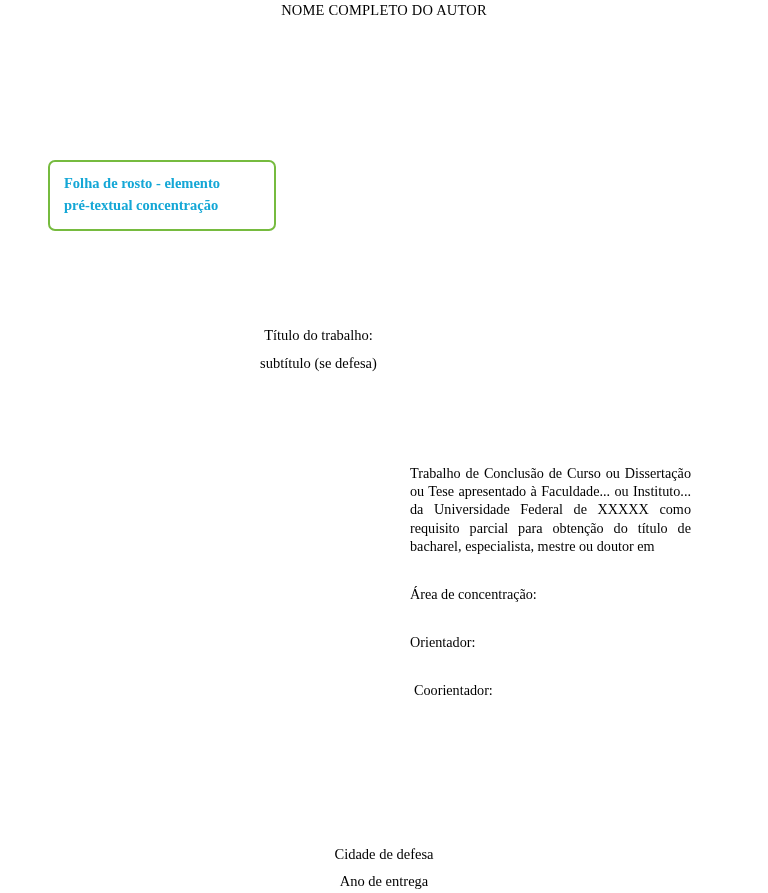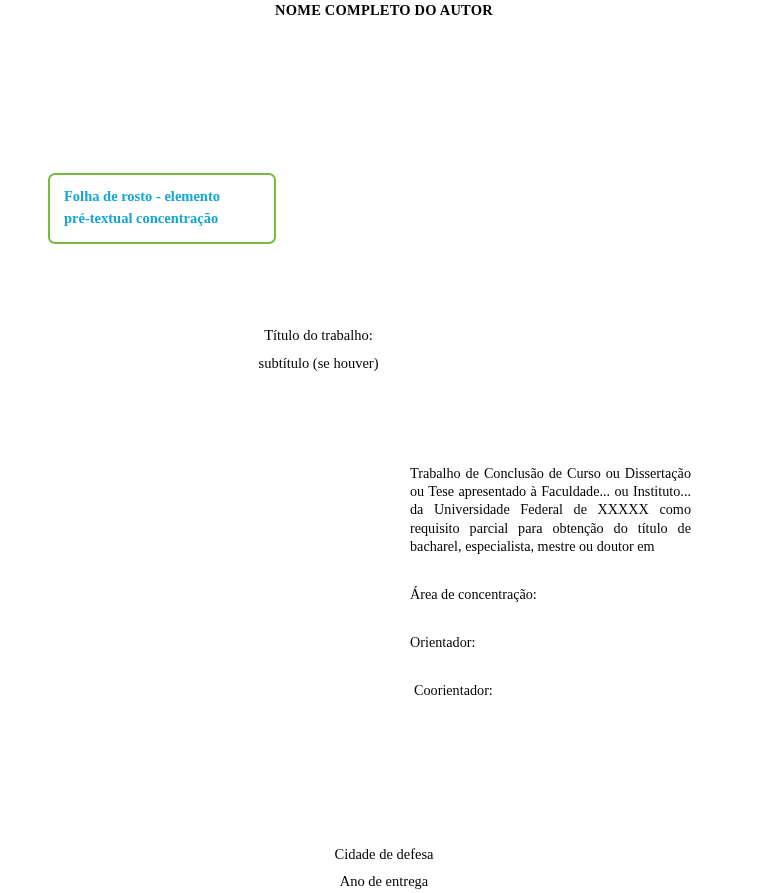--- a/index.html
+++ b/index.html
@@ -21,27 +21,26 @@
 
   .author-name {
     position: absolute;
     top: 2px;
     left: 0;
     width: 768px;
     text-align: center;
     font-size: 14.5px;
     letter-spacing: 0.2px;
     font-family: "Liberation Serif", "DejaVu Serif", serif;
-    font-weight: bold;
   }
 
   .callout {
     position: absolute;
     left: 48px;
-    top: 173px;
+    top: 160px;
     width: 228px;
     box-sizing: border-box;
     border: 2px solid #76bb3f;
     border-radius: 7px;
     padding: 10px 14px 12px 14px;
     background: #ffffff;
   }
 
   .callout-line {
     color: #14a7d6;
@@ -115,21 +114,21 @@
 
   <div class="author-name">NOME COMPLETO DO AUTOR</div>
 
   <div class="callout">
     <div class="callout-line">Folha de rosto - elemento</div>
     <div class="callout-line">pré-textual concentração</div>
   </div>
 
   <div class="title-block">
     <div class="title-main">Título do trabalho:</div>
-    <div class="title-sub">subtítulo (se houver)</div>
+    <div class="title-sub">subtítulo (se defesa)</div>
   </div>
 
   <div class="note-block">
     <p class="note-para">Trabalho de Conclusão de Curso ou Dissertação ou Tese apresentado à Faculdade... ou Instituto... da Universidade Federal de XXXXX como requisito parcial para obtenção do título de bacharel, especialista, mestre ou doutor em</p>
     <p class="note-field">Área de concentração:</p>
     <p class="note-field">Orientador:</p>
     <p class="note-field indented">Coorientador:</p>
   </div>
 
   <div class="footer-block">

